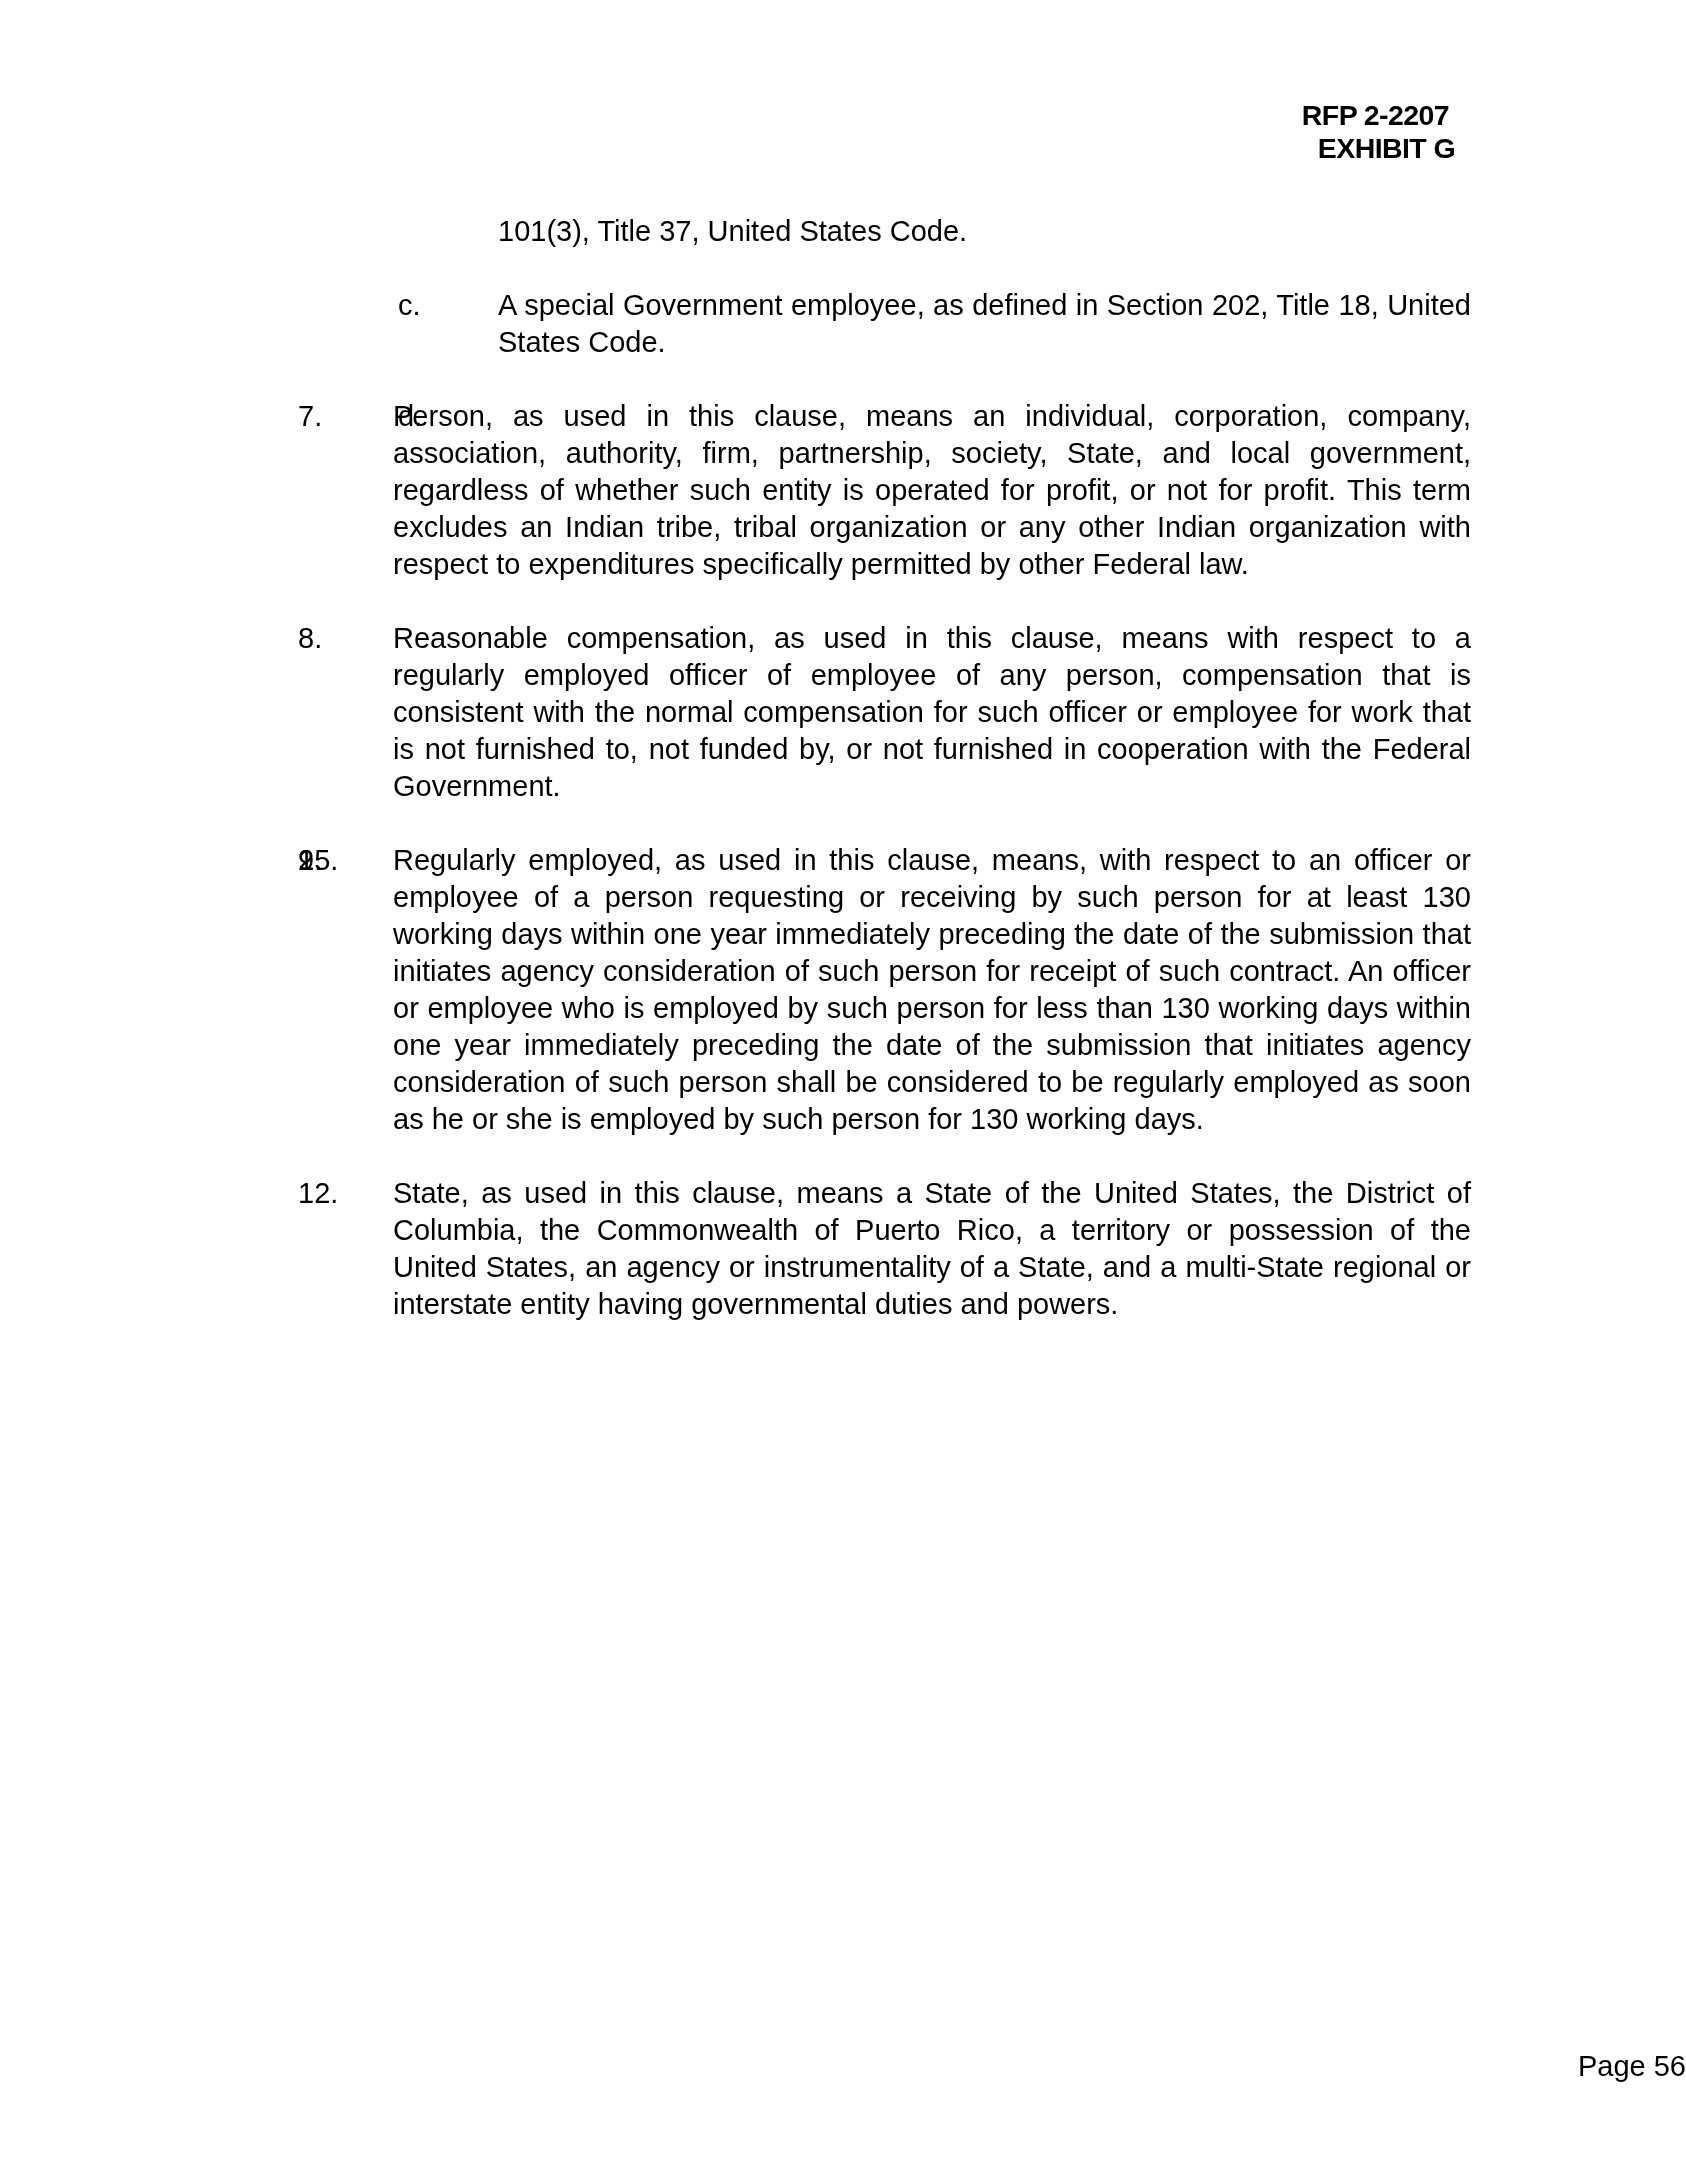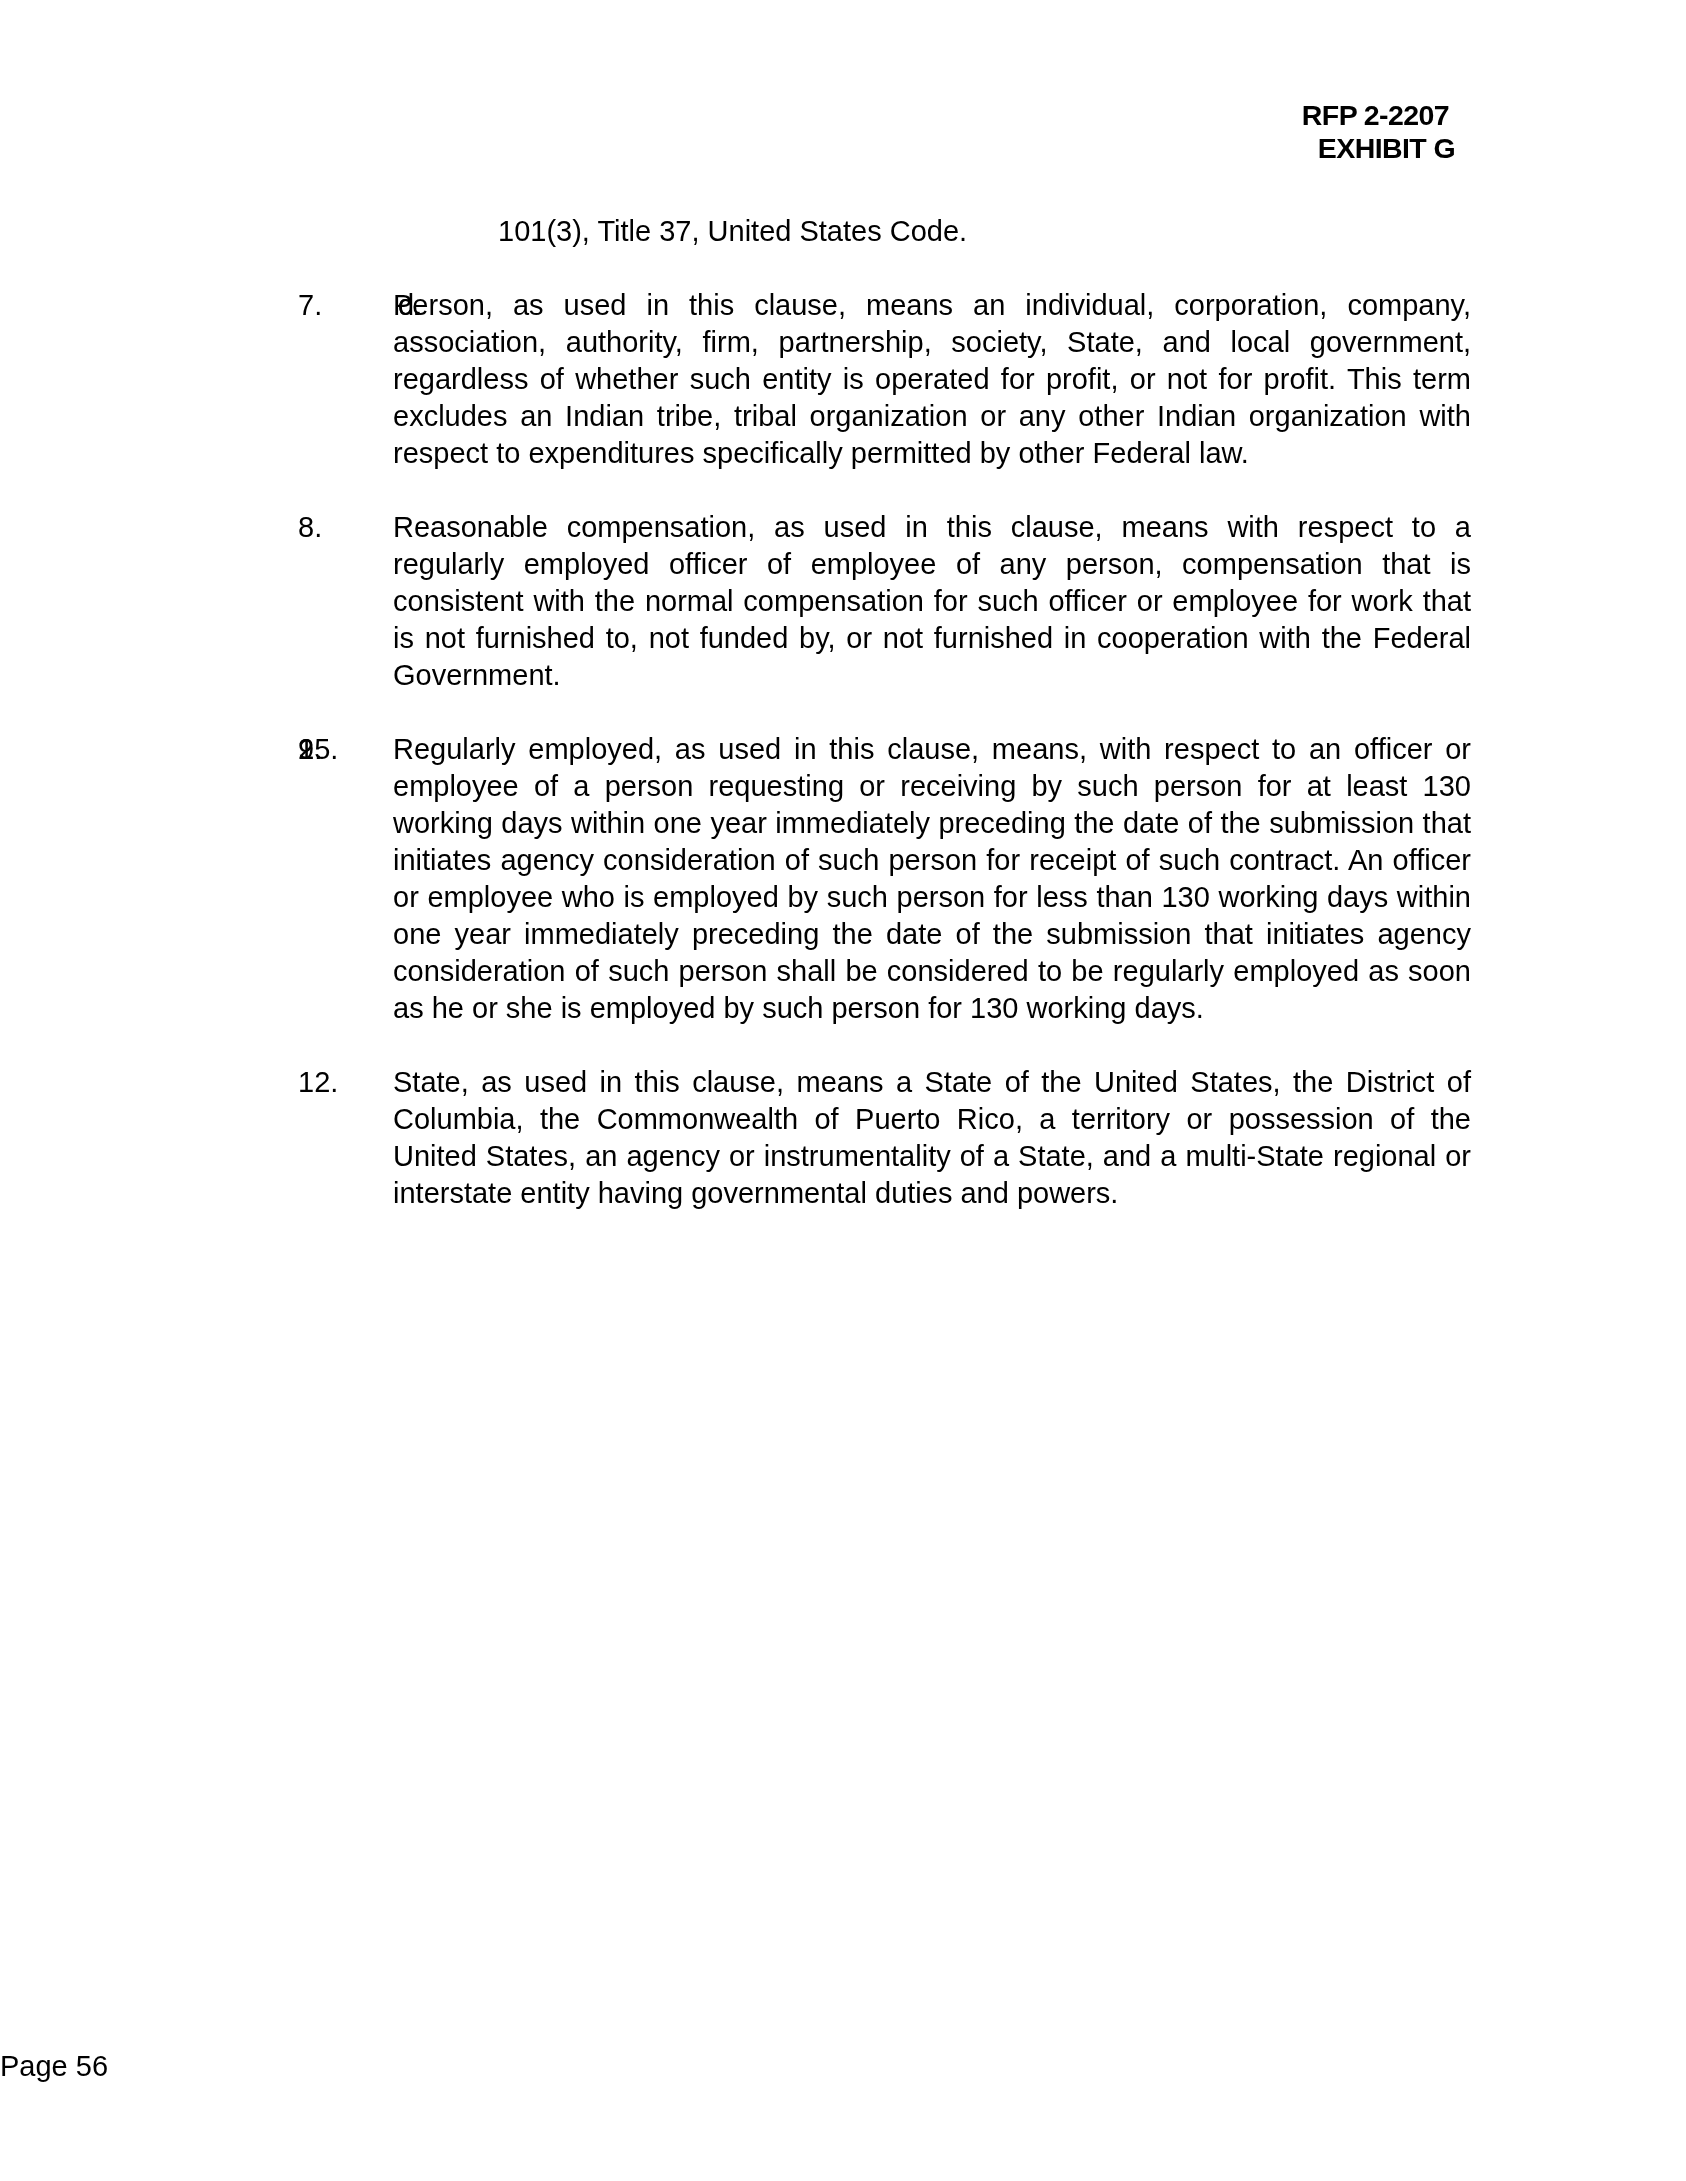--- a/index.html
+++ b/index.html
@@ -23,38 +23,39 @@
   .para .num { position: absolute; left: 298px; top: 0; }
   .para .text {
     margin-left: 393px; width: 1078px; text-align: justify;
     text-align-last: left;
   }
   .sub .num { left: 398px; }
   .sub .text { margin-left: 498px; width: 973px; }
   .cont .text { margin-left: 498px; width: 973px; }
   .footer {
     position: absolute; top: 2048px; left: 0; width: 1686px;
-    text-align: left; font-size: 29px; line-height: 37px;
+    text-align: right; font-size: 29px; line-height: 37px;
   }
 </style>
 </head>
 <body>
 
 <div class="header">
   <div class="l1">RFP 2-2207</div>
   <div class="l2">EXHIBIT G</div>
 </div>
 
 <div class="content">
   <div class="para cont">
     <div class="text">101(3), Title 37, United States Code.</div>
   </div>
 
   <div class="para sub">
     <span class="num">c.</span>
+    <div class="text">A special Government employee, as defined in Section 202, Title 18, United States Code.</div>
   </div>
   <div class="para sub">
     <span class="num">d.</span>
   </div>
 
   <div class="para">
     <span class="num">7.</span>
     <div class="text">Person, as used in this clause, means an individual, corporation, company, association, authority, firm, partnership, society, State, and local government, regardless of whether such entity is operated for profit, or not for profit.  This term excludes an Indian tribe, tribal organization or any other Indian organization with respect to expenditures specifically permitted by other Federal law.</div>
   </div>
   <div class="para">

